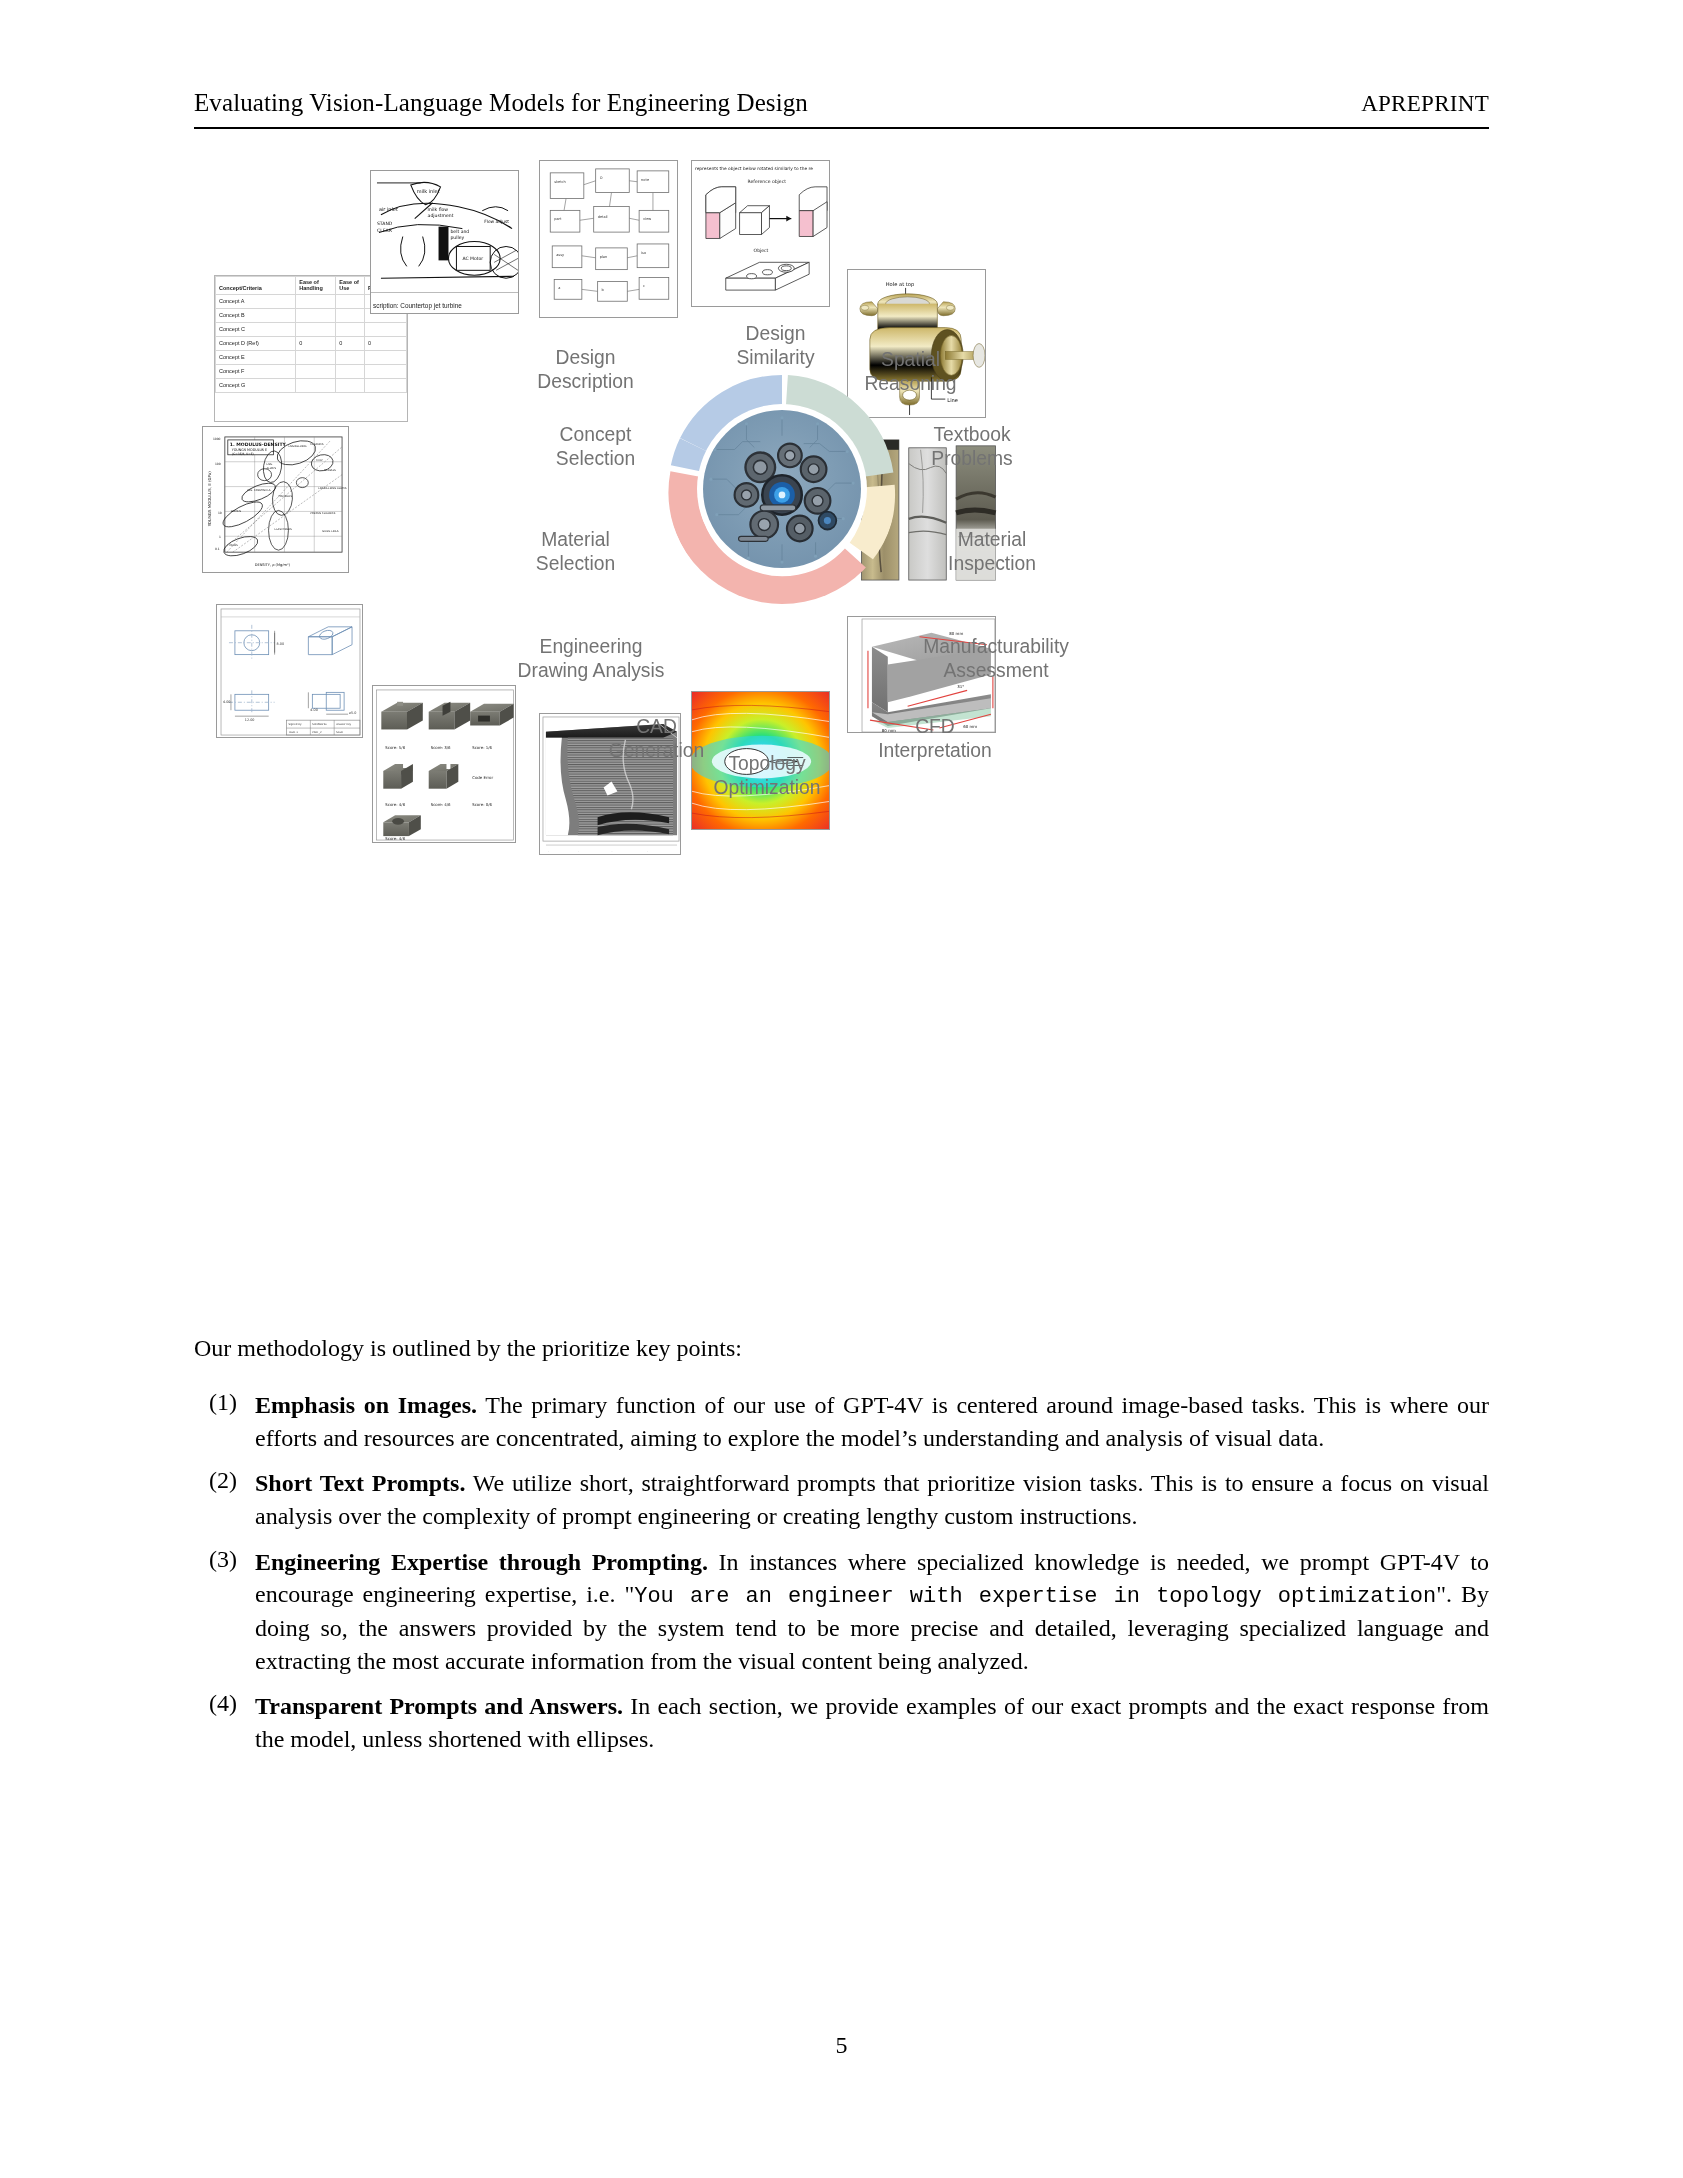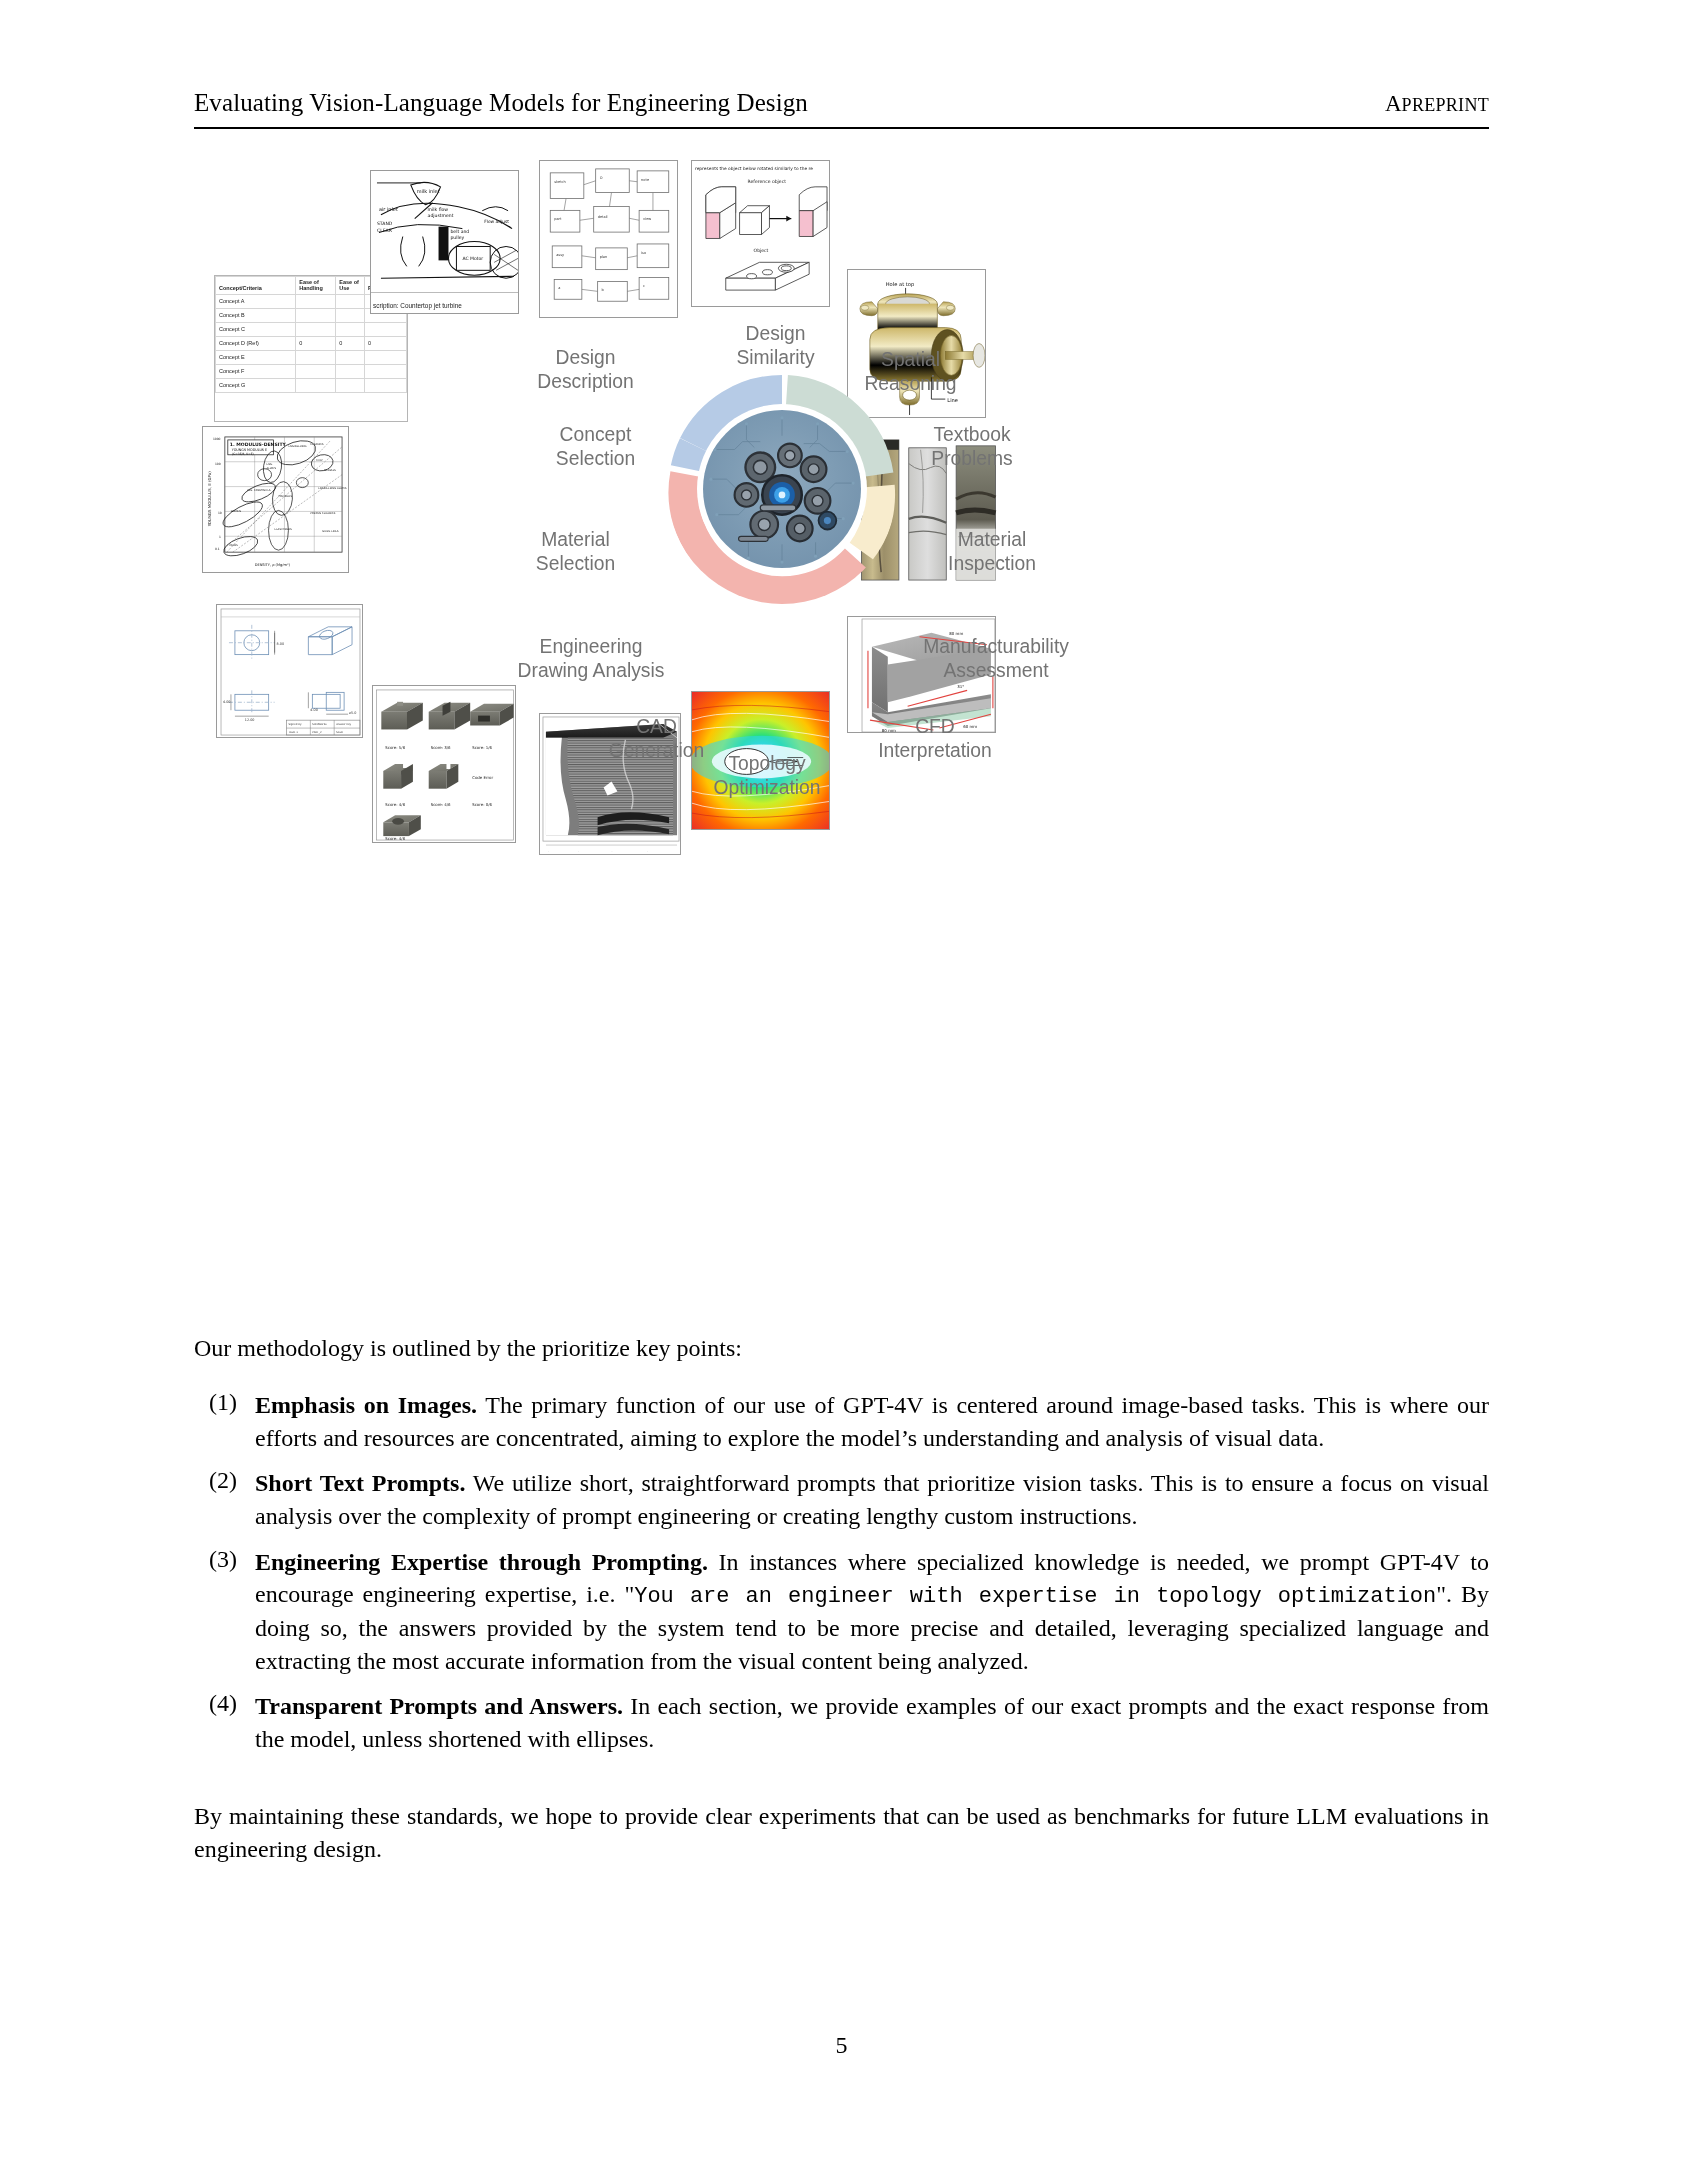--- a/index.html
+++ b/index.html
@@ -14,21 +14,21 @@
   }
   .page { position:relative; width:1625px; height:2178px; }
 
   
   .runhead {
     position:absolute; left:194px; top:89px; width:1295px;
     display:flex; align-items:baseline; justify-content:space-between;
   }
   .runhead-title { font-size:25px; letter-spacing:0.1px; }
   .runhead-right { font-size:23px; }
-  .runhead-right .sc { font-size:18px; letter-spacing:0.3px; }
+  .runhead-right .sc { font-size:23px; letter-spacing:0.3px; }
   .runhead-rule {
     position:absolute; left:194px; top:127px; width:1295px; height:1.6px;
     background:#000;
   }
 
   
   .figure { position:absolute; left:194px; top:188px; width:1295px; height:990px; }
 
   
   .thumb { position:absolute; background:#fff; border:1px solid #9a9a9a; overflow:hidden; }
@@ -771,17 +771,16 @@
     <div class="enum-item">
       <div class="enum-num">(3)</div>
       <div class="enum-txt"><b>Engineering Expertise through Prompting.</b><span>  In instances where specialized knowledge is needed, we prompt GPT-4V to encourage engineering expertise, i.e. "</span><span class="mono">You are an engineer with expertise in topology optimization</span><span>". By doing so, the answers provided by the system tend to be more precise and detailed, leveraging specialized language and extracting the most accurate information from the visual content being analyzed.</span></div>
     </div>
     <div class="enum-item">
       <div class="enum-num">(4)</div>
       <div class="enum-txt"><b>Transparent Prompts and Answers.</b><span> In each section, we provide examples of our exact prompts and the exact response from the model, unless shortened with ellipses.</span></div>
     </div>
   </div>
 
-  <div class="body-p" style="top:1800px;">By maintaining these standards, we hope to provide clear experiments that can be used as benchmarks for future LLM evaluations in engineering design.</div>
 
   <div class="pagenum">5</div>
 </div>
 
 
 </body></html>

